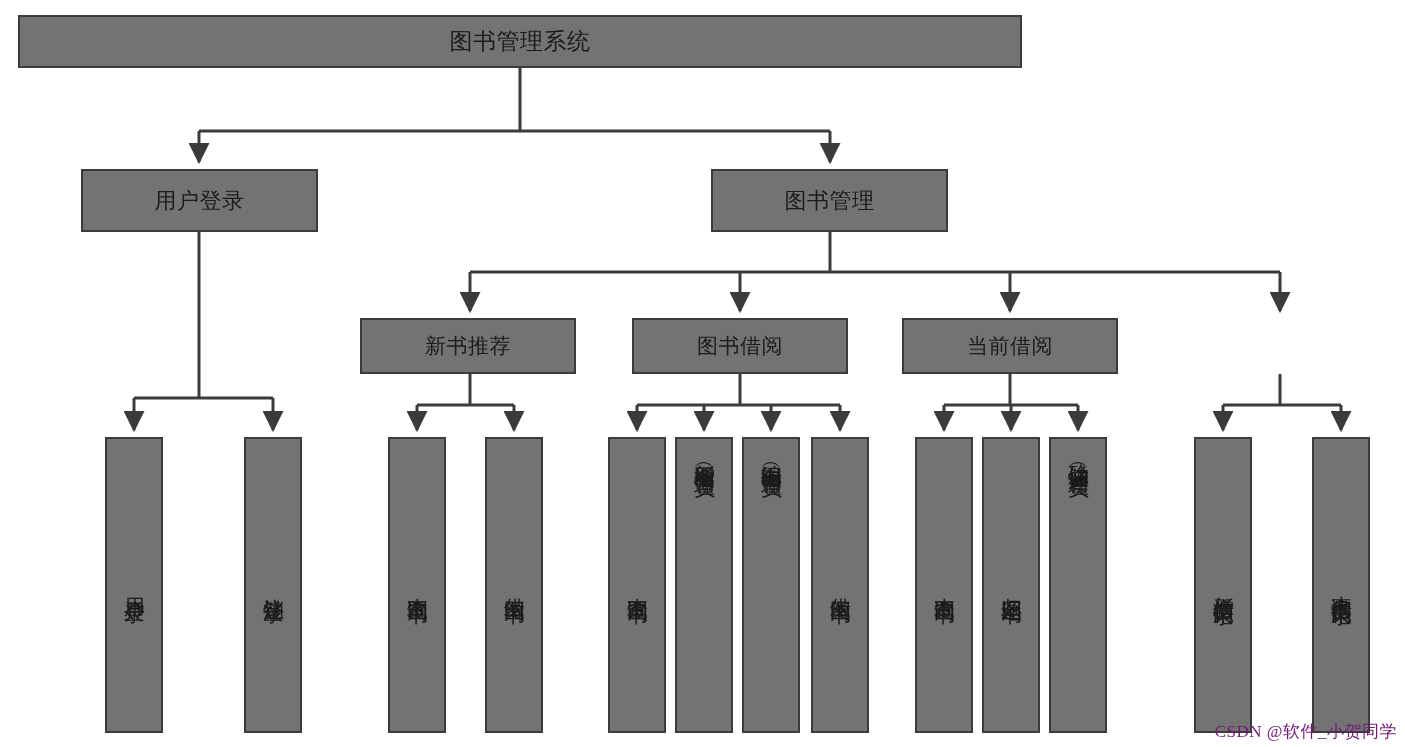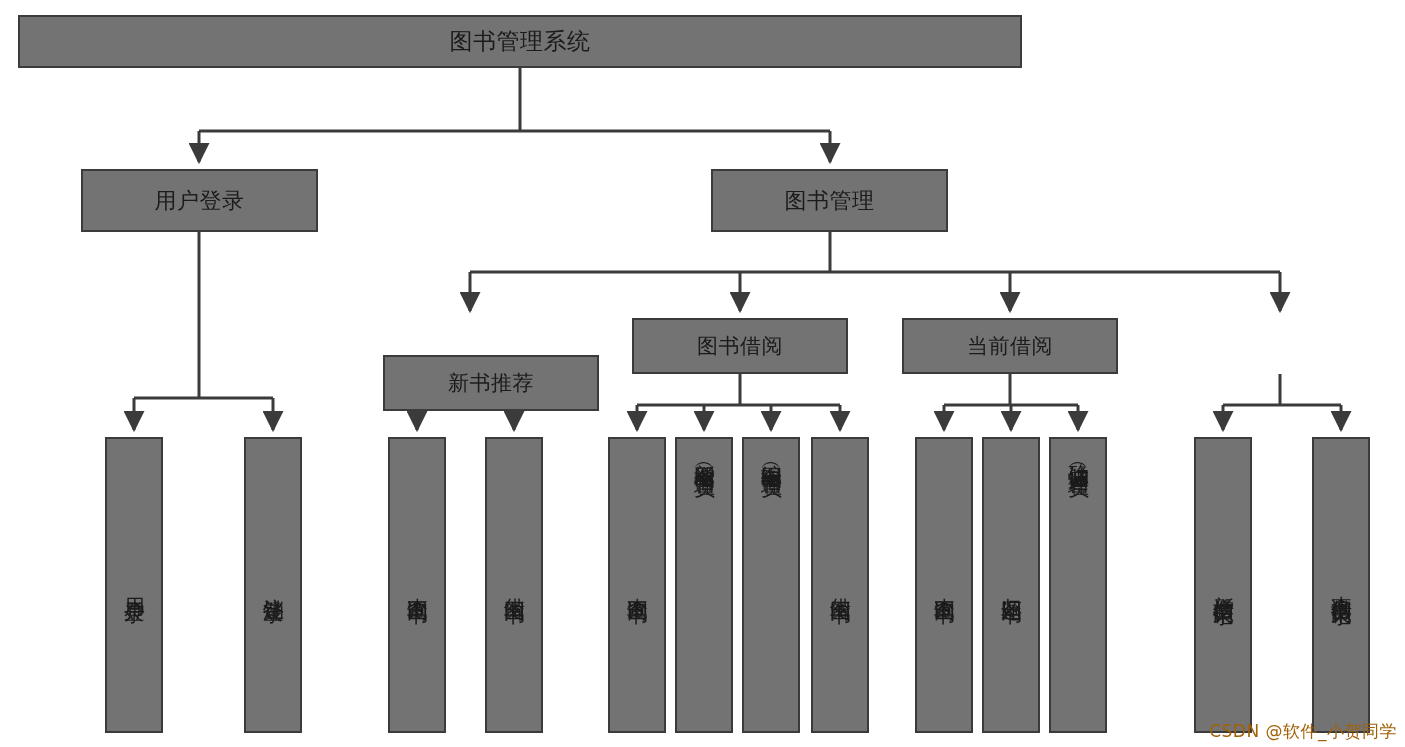--- a/index.html
+++ b/index.html
@@ -66,21 +66,21 @@
   #node-user-login  { left: 81px; }
   #node-book-manage { left: 711px; }
 
   
   .node.level3 {
     top: 318px;
     width: 216px;
     height: 56px;
   }
   .node.level3 .node-label { font-size: 21px; }
-  #node-new-book-rec   { left: 383px; margin-top: 37px; }
+  #node-new-book-rec   { left: 360px; }
   #node-book-borrow    { left: 632px; }
   #node-current-borrow { left: 902px; }
   #node-borrow-record  { left: 1172px; }
 
   
   .node.leaf {
     top: 437px;
     width: 58px;
     height: 296px;
     align-items: flex-start;
@@ -100,23 +100,24 @@
     align-items: center;
     padding-top: 0;
   }
 
   
   #watermark {
     position: absolute;
     right: 8px;
     bottom: 4px;
     font-size: 17px;
-    color: #a16207;
+    color: #701a75;
     white-space: nowrap;
     letter-spacing: 0.5px;
+    font-family: Liberation Serif, serif;
   }
 </style>
 </head>
 <body>
 
 <div id="canvas">
 
   <svg id="connectors" viewBox="0 0 1405 747" xmlns="http://www.w3.org/2000/svg">
     <defs>
       <marker id="arrow" viewBox="0 0 10 10" refX="9" refY="5" markerWidth="7" markerHeight="7" orient="auto-start-reverse">

